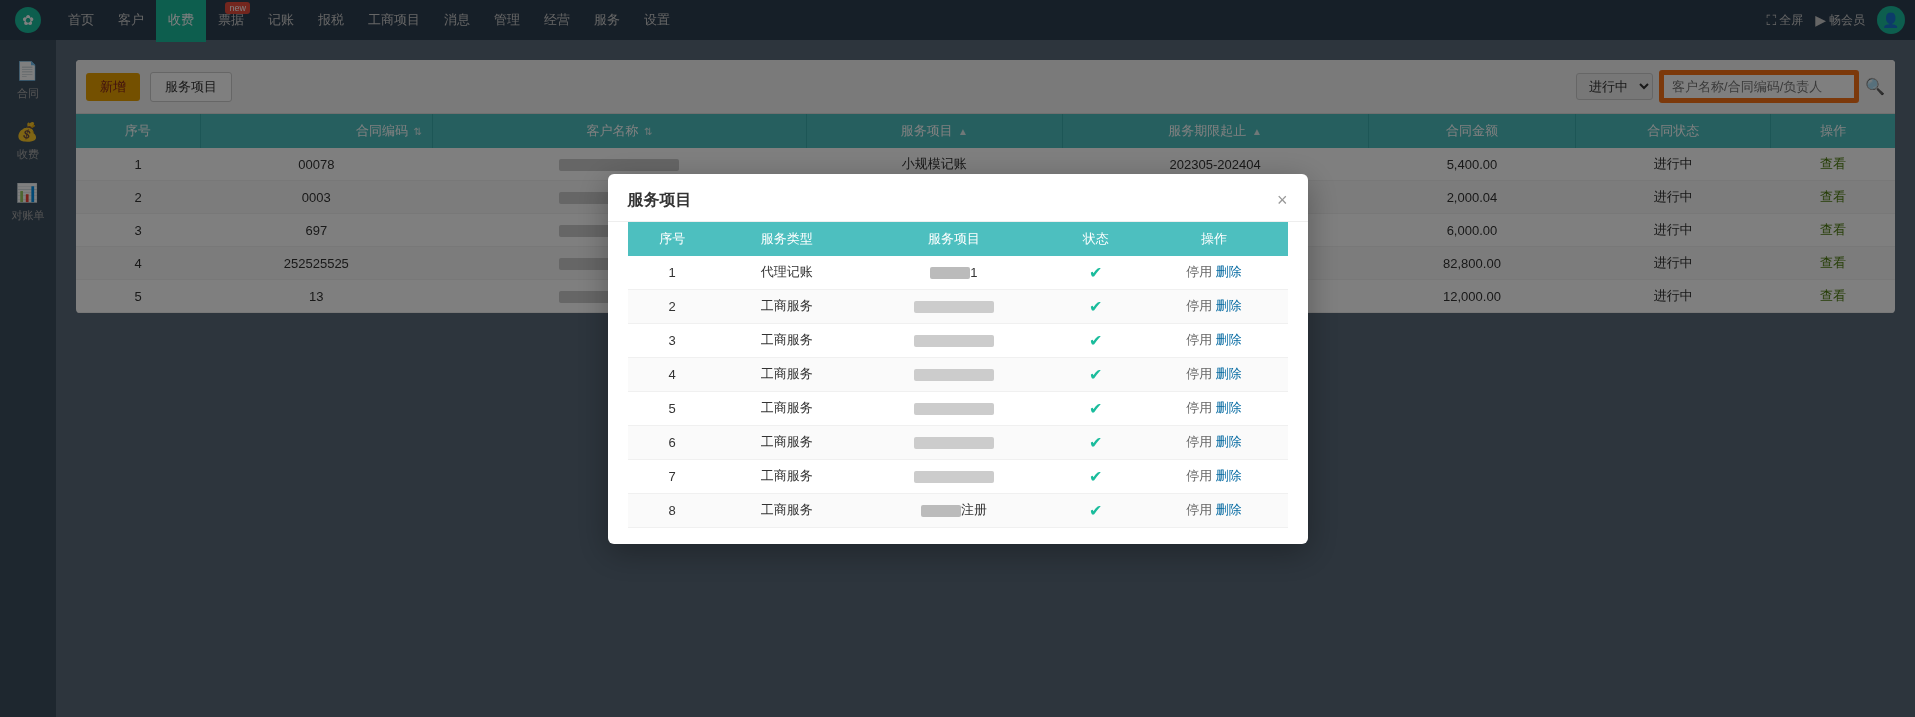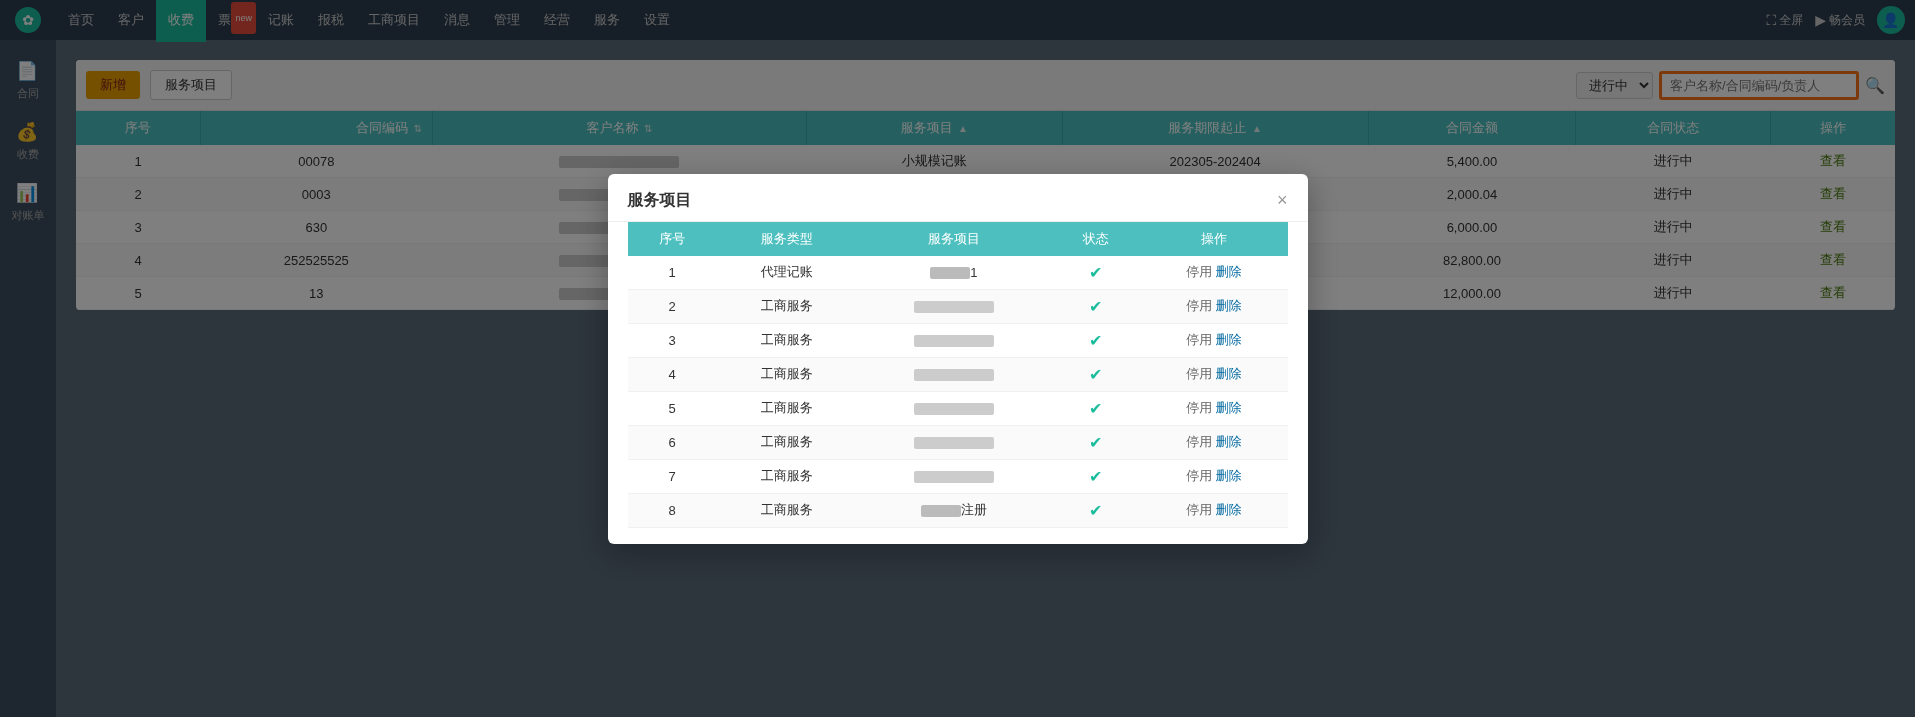--- a/index.html
+++ b/index.html
@@ -39,25 +39,25 @@
       position: relative;
     }
     .top-nav .nav-item.active {
       background: #1abc9c;
       color: #fff;
     }
     .top-nav .nav-item .badge {
       background: #e74c3c;
       color: #fff;
       font-size: 9px;
-      padding: 11px 4px;
+      padding: 1px 4px;
       border-radius: 3px;
       position: absolute;
       top: 4px;
-      right: 0;
+      right: 6px;
     }
     .top-nav .nav-right {
       display: flex; align-items: center; gap: 12px; color: #ccc; font-size: 12px;
     }
     .top-nav .nav-right .user-avatar {
       width: 28px; height: 28px; border-radius: 50%;
       background: #1abc9c;
       display: flex; align-items: center; justify-content: center;
       color: #fff; font-size: 14px;
     }
@@ -135,21 +135,21 @@
       display: flex; align-items: center; gap: 6px;
     }
     .select-status {
       border: 1px solid #ccc;
       padding: 4px 8px;
       border-radius: 3px;
       font-size: 13px;
       color: #333;
     }
     .search-box {
-      border: 3px solid #f97316;
+      border: 5px solid #f97316;
       padding: 4px 8px;
       border-radius: 3px;
       font-size: 13px;
       color: #333;
       width: 200px;
     }
     .search-icon-btn {
       background: none; border: none; cursor: pointer; color: #666; font-size: 16px;
     }
 
@@ -366,21 +366,21 @@
     <td>0003</td>
     <td><span class="blurred-text wide">&nbsp;</span></td>
     <td>小规模记账</td>
     <td>202305-202404</td>
     <td>2,000.04</td>
     <td class="status-badge">进行中</td>
     <td><span class="link-view">查看</span></td>
   </tr>
           <tr>
     <td>3</td>
-    <td>630</td>
+    <td>697</td>
     <td><span class="blurred-text wide">&nbsp;</span></td>
     <td>小规模记账</td>
     <td>202305-202404</td>
     <td>6,000.00</td>
     <td class="status-badge">进行中</td>
     <td><span class="link-view">查看</span></td>
   </tr>
           <tr>
     <td>4</td>
     <td>252525525</td>

